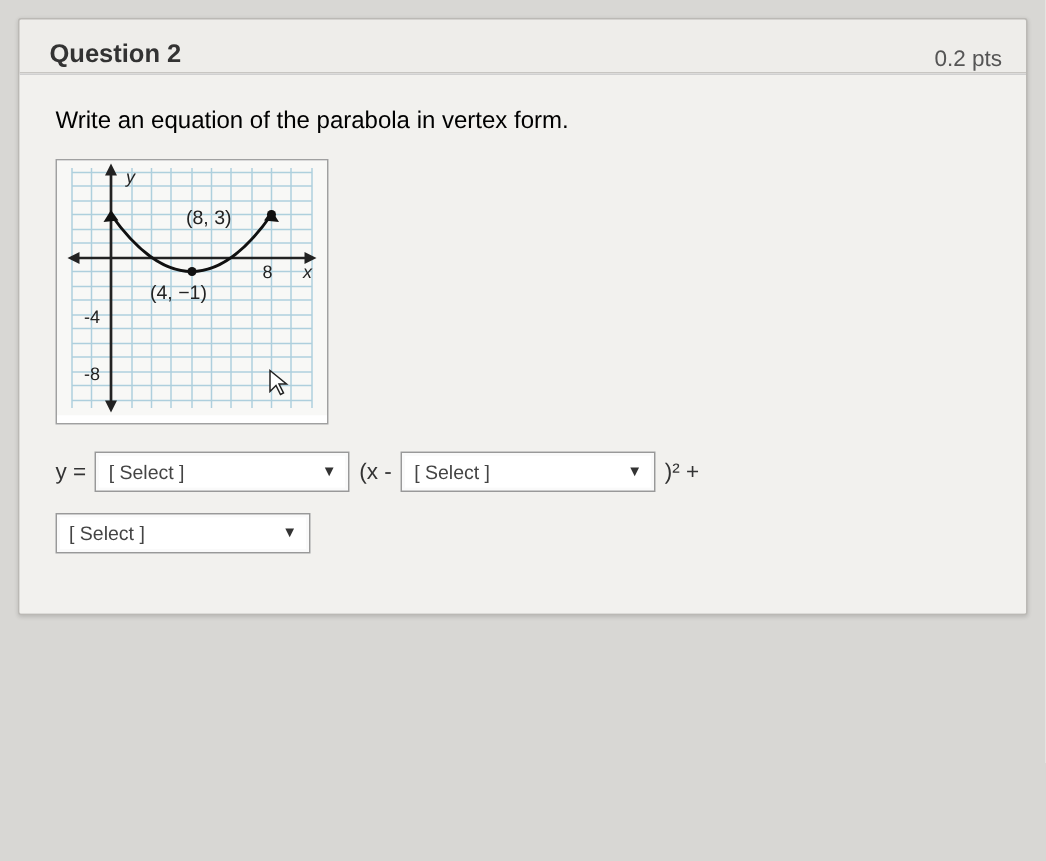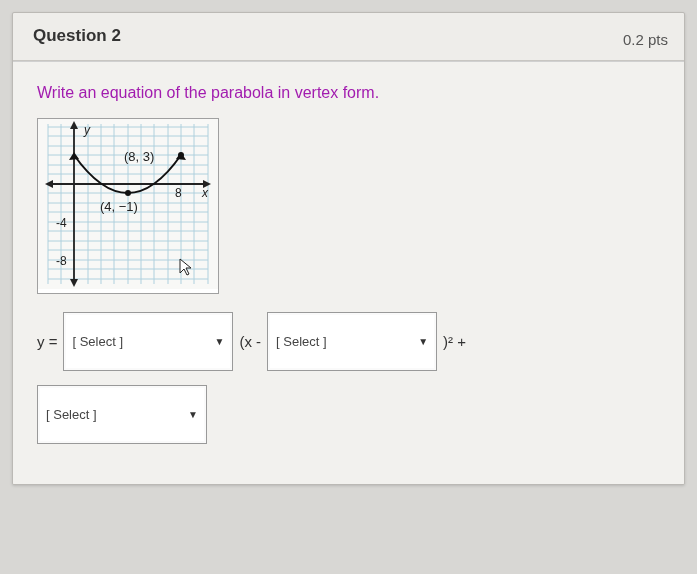--- a/index.html
+++ b/index.html
@@ -15,21 +15,21 @@
     background: #eeedea;
     border: 1px solid #bbb9b5;
     border-radius: 2px;
     box-shadow: 0 1px 3px rgba(0,0,0,0.15);
     overflow: hidden;
   }
   .question-header {
     display: flex;
     justify-content: space-between;
     align-items: center;
-    padding: 10px 16px 12px 20px;
+    padding: 10px 16px 0 20px;
     border-bottom: 1px solid #c8c6c2;
   }
   .question-title {
     font-weight: 600;
     font-size: 17px;
     color: #333;
   }
   .points {
     font-size: 15px;
     color: #555;
@@ -39,21 +39,21 @@
     height: 1px;
     background: #ddd;
     box-shadow: inset 0 1px 2px rgba(0,0,0,0.08);
   }
   .question-body {
     padding: 22px 24px 40px 24px;
     background: #f2f1ee;
   }
   .prompt {
     font-size: 16px;
-    color: #a21caf;
+    color: #000000;
     margin-bottom: 16px;
   }
   .graph-holder {
     display: inline-block;
     border: 1px solid #a0a0a0;
     background: #fff;
     margin-bottom: 18px;
   }
   .sub-prompt {
     font-size: 16px;
@@ -68,21 +68,21 @@
     font-size: 15px;
     color: #333;
   }
   .eq-text { white-space: nowrap; }
   .select-box {
     display: inline-flex;
     align-items: center;
     justify-content: space-between;
     background: #fff;
     border: 1px solid #999;
-    padding: 21px 8px;
+    padding: 5px 8px;
     font-size: 13px;
     color: #444;
     min-width: 170px;
     box-shadow: inset 0 0 0 2px rgba(0,0,0,0.02);
     cursor: pointer;
   }
   .select-box.small { min-width: 170px; }
   .select-box .caret {
     font-size: 10px;
     color: #333;

